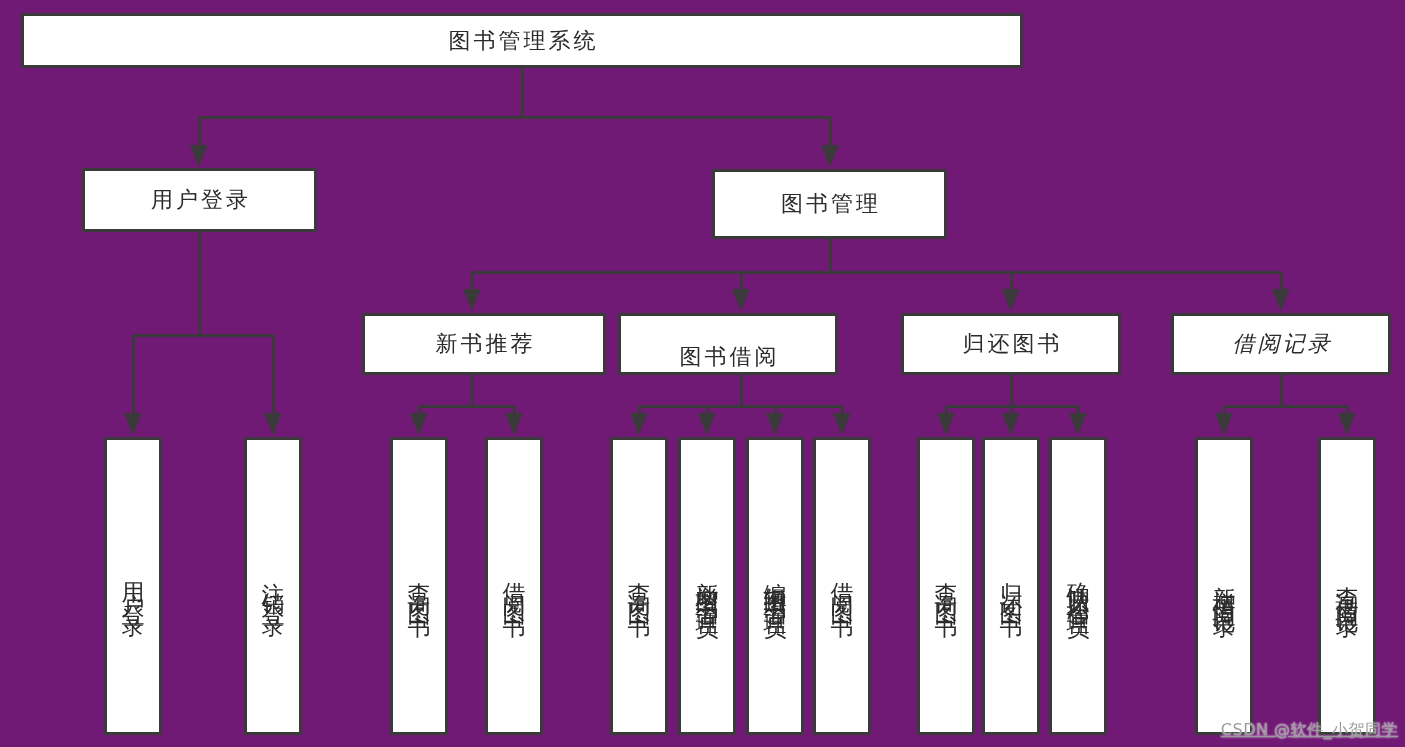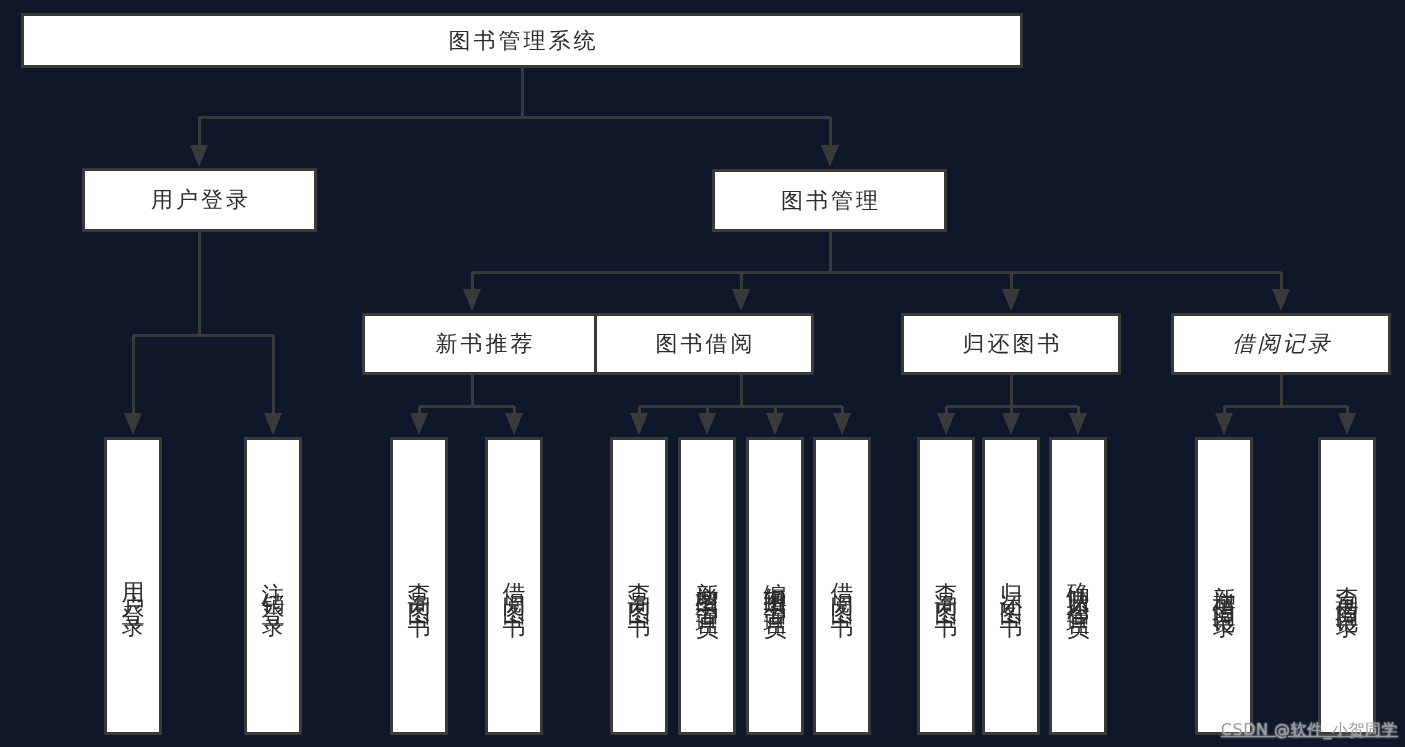--- a/index.html
+++ b/index.html
@@ -1,20 +1,20 @@
 <!DOCTYPE html>
 <html><head>
 <meta charset="utf-8">
 <style>
   html, body { margin: 0; padding: 0; background: #ffffff; }
   #canvas {
     position: relative;
     width: 1405px;
     height: 747px;
-    background: #0f172a;
+    background: #701a75;
     font-family: "DejaVu Sans", "Liberation Sans", sans-serif;
     overflow: hidden;
   }
   #wires {
     position: absolute;
     left: 0; top: 0;
     width: 1405px; height: 747px;
     z-index: 1;
   }
   .node {
@@ -136,28 +136,28 @@
     </g>
   </svg>
 
   <div class="node node-h" style="left:21px; top:13px; width:1002px; height:55px;">
     <span>图书管理系统</span>
   </div>
 
   <div class="node node-h" style="left:82px; top:168px; width:235px; height:64px;">
     <span>用户登录</span>
   </div>
-  <div class="node node-h" style="left:712px; top:169px; width:235px; height:63px;">
+  <div class="node node-h" style="left:712px; top:169px; width:235px; height:70px;">
     <span>图书管理</span>
   </div>
 
   <div class="node node-h" style="left:362px; top:313px; width:244px; height:62px;text-align:right;">
     <span>新书推荐</span>
   </div>
-  <div class="node node-h" style="left:594px; top:313px; width:220px; height:62px;">
+  <div class="node node-h" style="left:618px; top:313px; width:220px; height:62px;align-items:flex-end;">
     <span>图书借阅</span>
   </div>
   <div class="node node-h" style="left:901px; top:313px; width:220px; height:62px;">
     <span>归还图书</span>
   </div>
   <div class="node node-h" style="left:1171px; top:313px; width:220px; height:62px;font-style:italic;">
     <span>借阅记录</span>
   </div>
 
   <div class="node node-v" style="left:104px; top:437px; width:58px; height:298px;">

